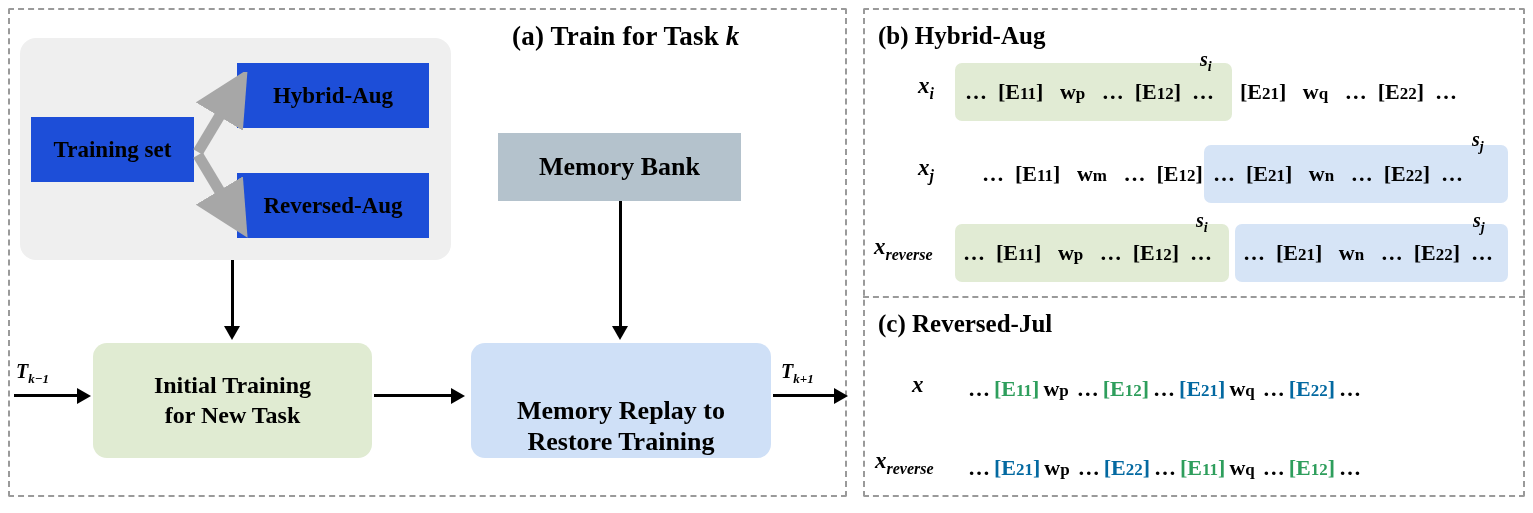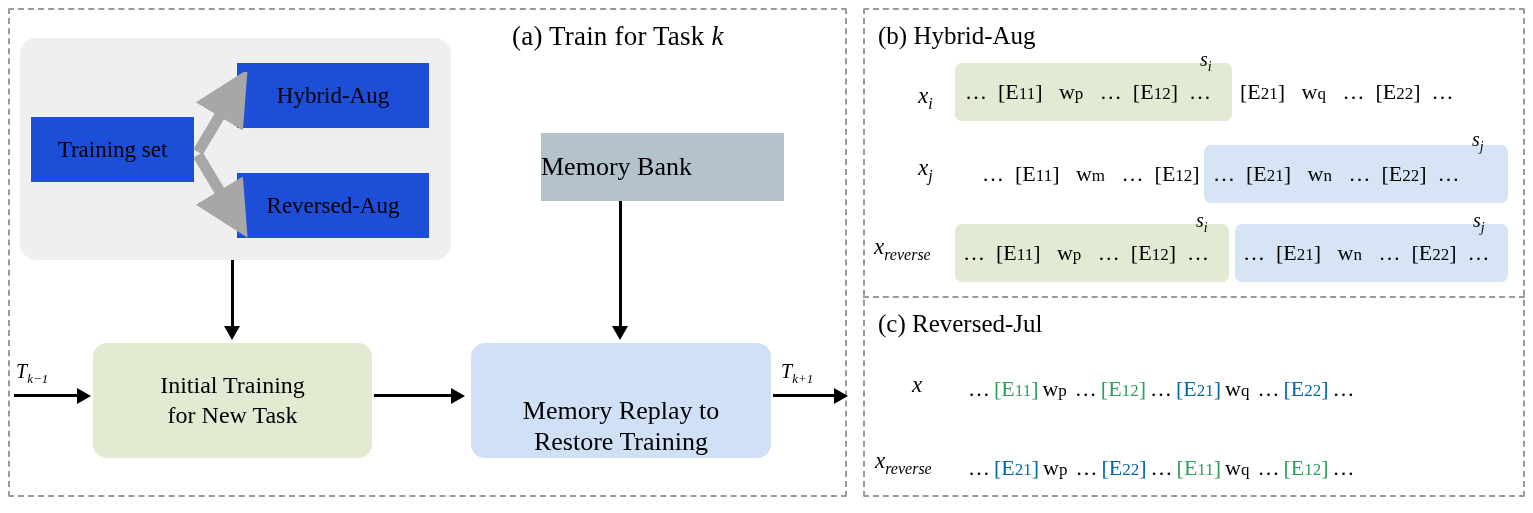--- a/index.html
+++ b/index.html
@@ -12,20 +12,21 @@
     height: 513px;
     font-family: "Liberation Serif", "DejaVu Serif", serif;
     color: #000000;
     overflow: hidden;
   }
   #root {
     position: relative;
     width: 1533px;
     height: 513px;
     background: #ffffff;
+    font-weight: bold;
   }
 
   
   .panel-a {
     position: absolute;
     left: 8px; top: 8px;
     width: 839px; height: 489px;
     border: 2px dashed #9a9a9a;
     box-sizing: border-box;
     border-radius: 2px;
@@ -77,23 +78,23 @@
   .obox.hybrid    { left: 237px; top: 63px;  width: 192px; height: 65px; }
   .obox.reversed  { left: 237px; top: 173px; width: 192px; height: 65px; }
 
   .memory-bank {
     position: absolute;
     left: 498px; top: 133px;
     width: 243px; height: 68px;
     background: #b4c2cc;
     display: flex;
     align-items: center;
+    justify-content: center;
     font-size: 26px;
     white-space: nowrap;
-    margin-left: 43px;
   }
 
   .greenbox {
     position: absolute;
     left: 93px; top: 343px;
     width: 279px; height: 115px;
     background: #e0ebd2;
     border-radius: 14px;
     display: flex;
     align-items: center;
@@ -279,21 +280,21 @@
       <div>Restore Training</div>
     </div>
   </div>
 
   <div class="panel-bc"></div>
   <div class="bc-divider"></div>
 
   <div class="title-b">(b) Hybrid-Aug</div>
   <div class="title-c">(c) Reversed-Jul</div>
 
-  <div class="rowlabel" style="left:918px; top:73px;margin-top:10px;"><span>x</span><span class="sb">i</span></div>
+  <div class="rowlabel" style="left:918px; top:73px;"><span>x</span><span class="sb">i</span></div>
 
   <div class="seqbox green" style="left:955px; top:63px; width:277px; height:58px; padding-left:10px;">
     <span class="tok">…&nbsp; [E<span class="sm">11</span>]&nbsp;&nbsp; w<span class="sm">p</span>&nbsp;&nbsp; …&nbsp; [E<span class="sm">12</span>]&nbsp; …</span>
   </div>
   <div class="slabel" style="left:1200px; top:48px;"><span>s</span><span class="sb">i</span></div>
 
   <div class="seqbox plain" style="left:1240px; top:63px; width:270px; height:58px;">
     <span class="tok">[E<span class="sm">21</span>]&nbsp;&nbsp; w<span class="sm">q</span>&nbsp;&nbsp; …&nbsp; [E<span class="sm">22</span>]&nbsp; …</span>
   </div>
 

